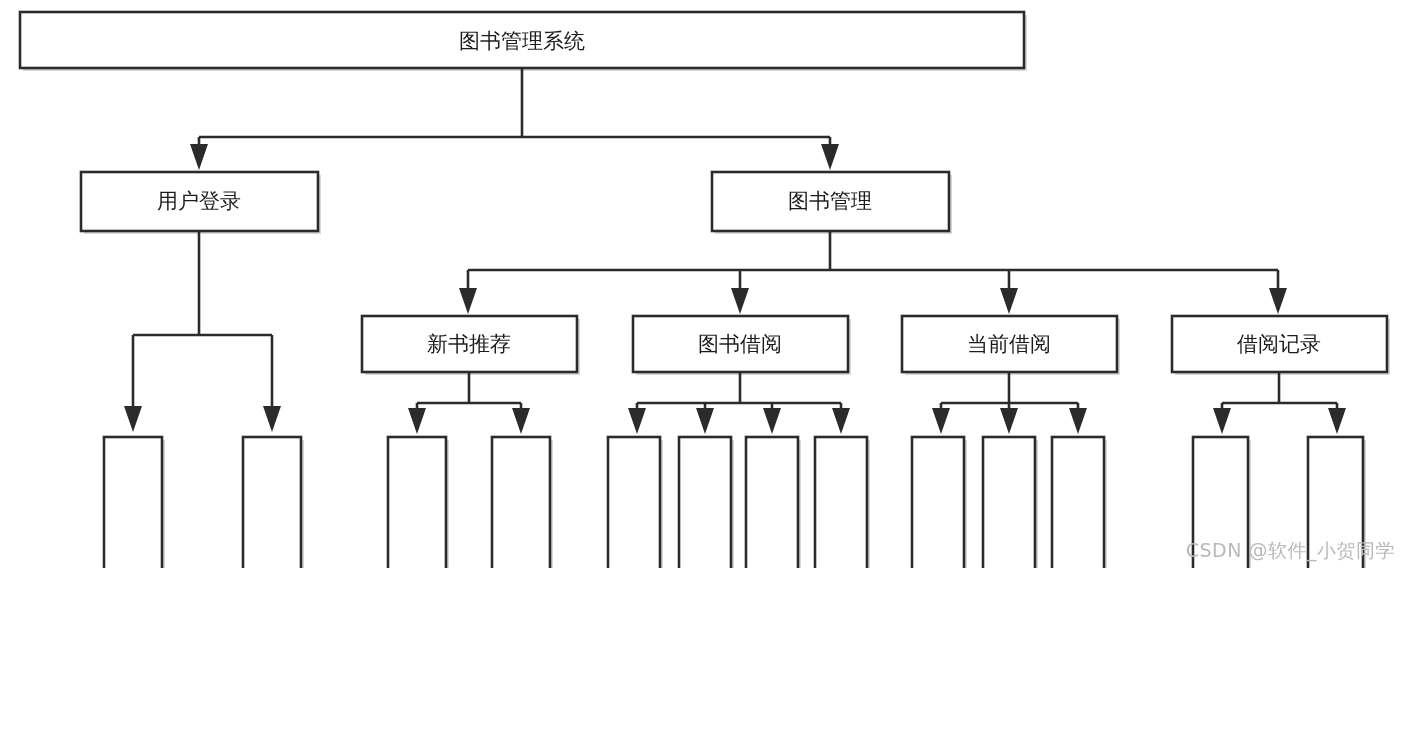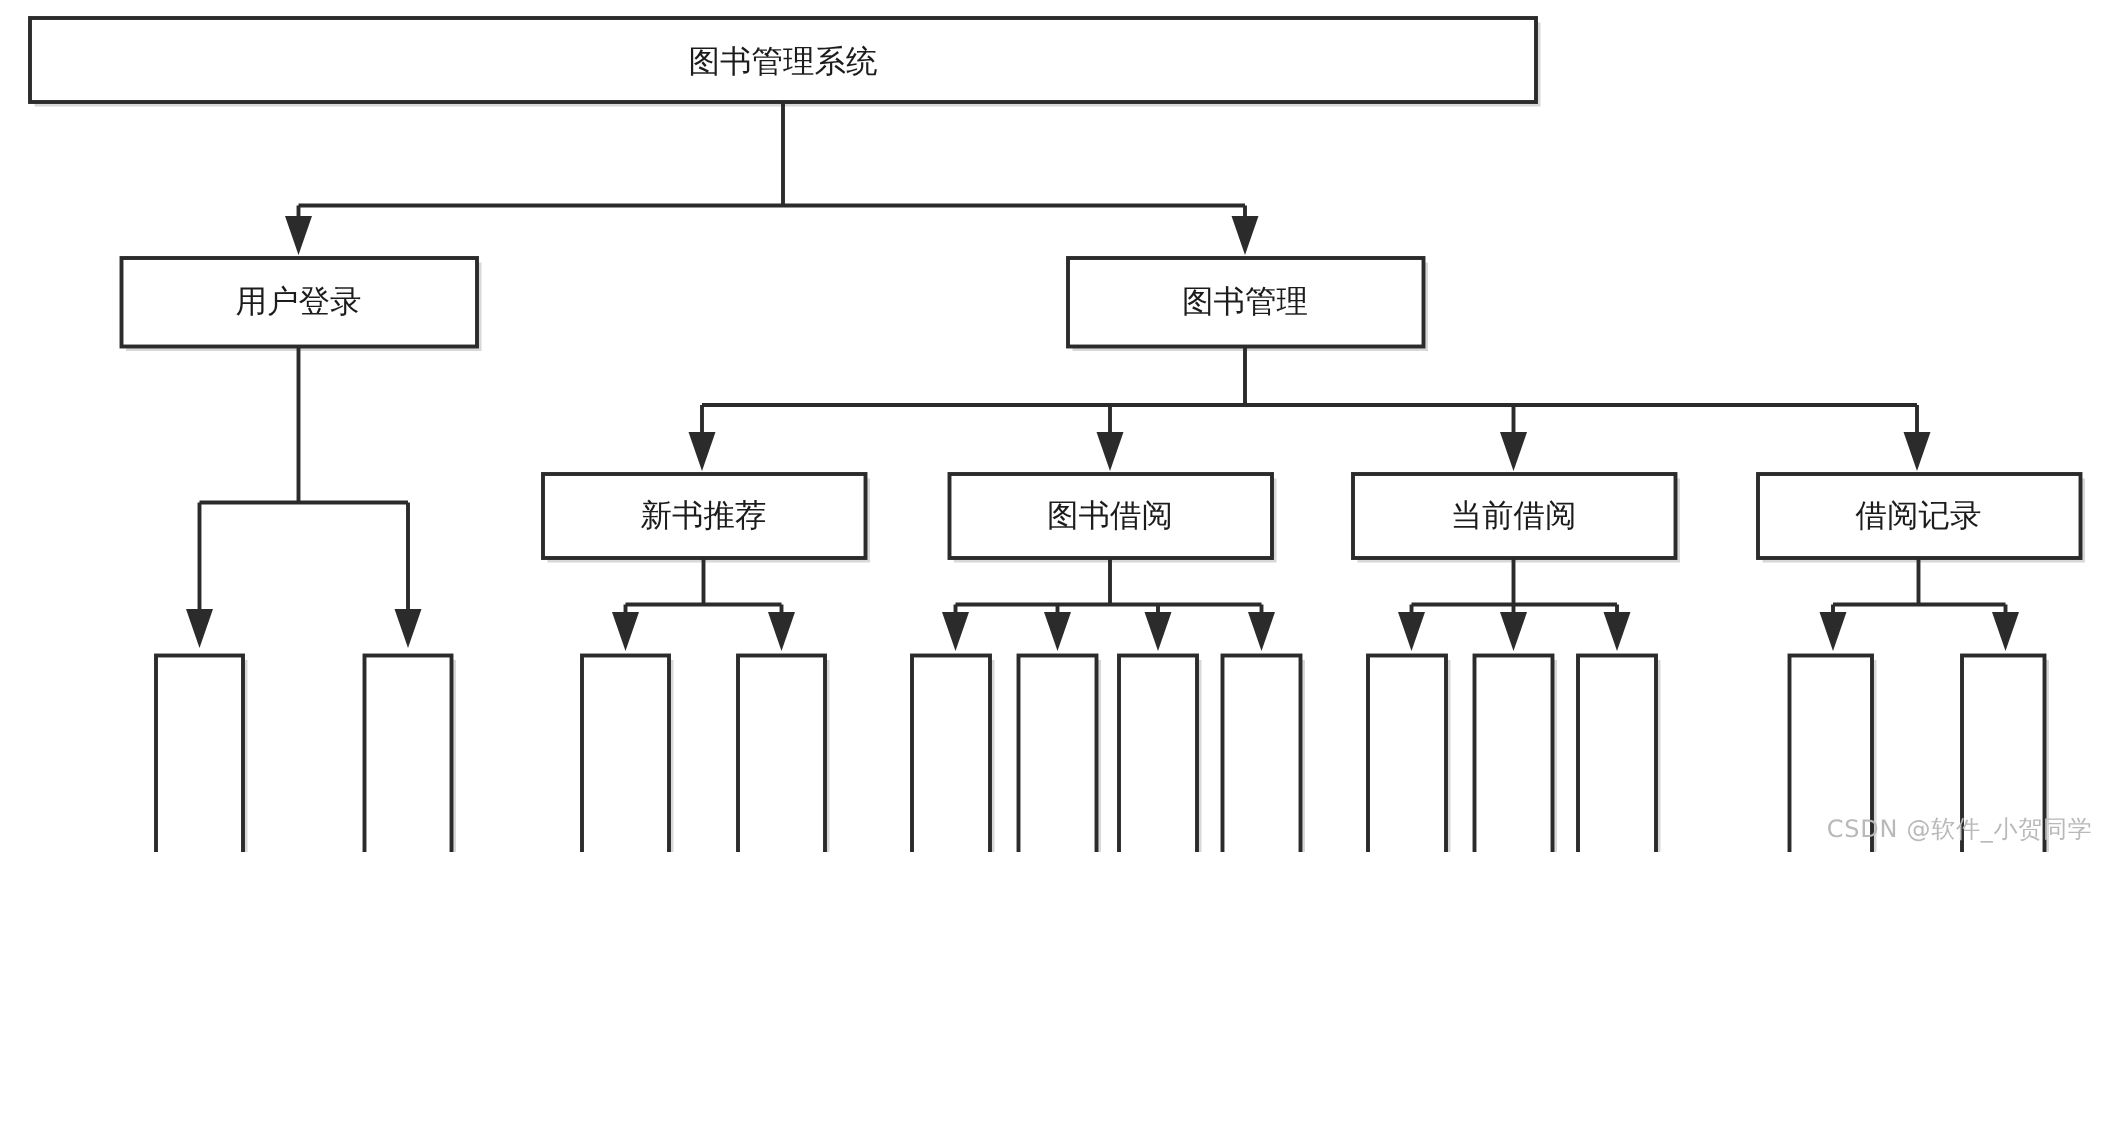--- a/index.html
+++ b/index.html
@@ -64,21 +64,21 @@
     text-align: center;
     white-space: nowrap;
     pointer-events: none;
     user-select: none;
   }
   .watermark {
     position: absolute;
     right: 10px;
     bottom: 4px;
     font-family: "DejaVu Sans", "Liberation Sans", sans-serif;
-    font-size: 16px;
+    font-size: 19px;
     color: #b9b9b9;
     letter-spacing: 0.5px;
     white-space: nowrap;
     user-select: none;
   }
 </style>
 </head>
 <body>
 
 <div id="diagram-root">

